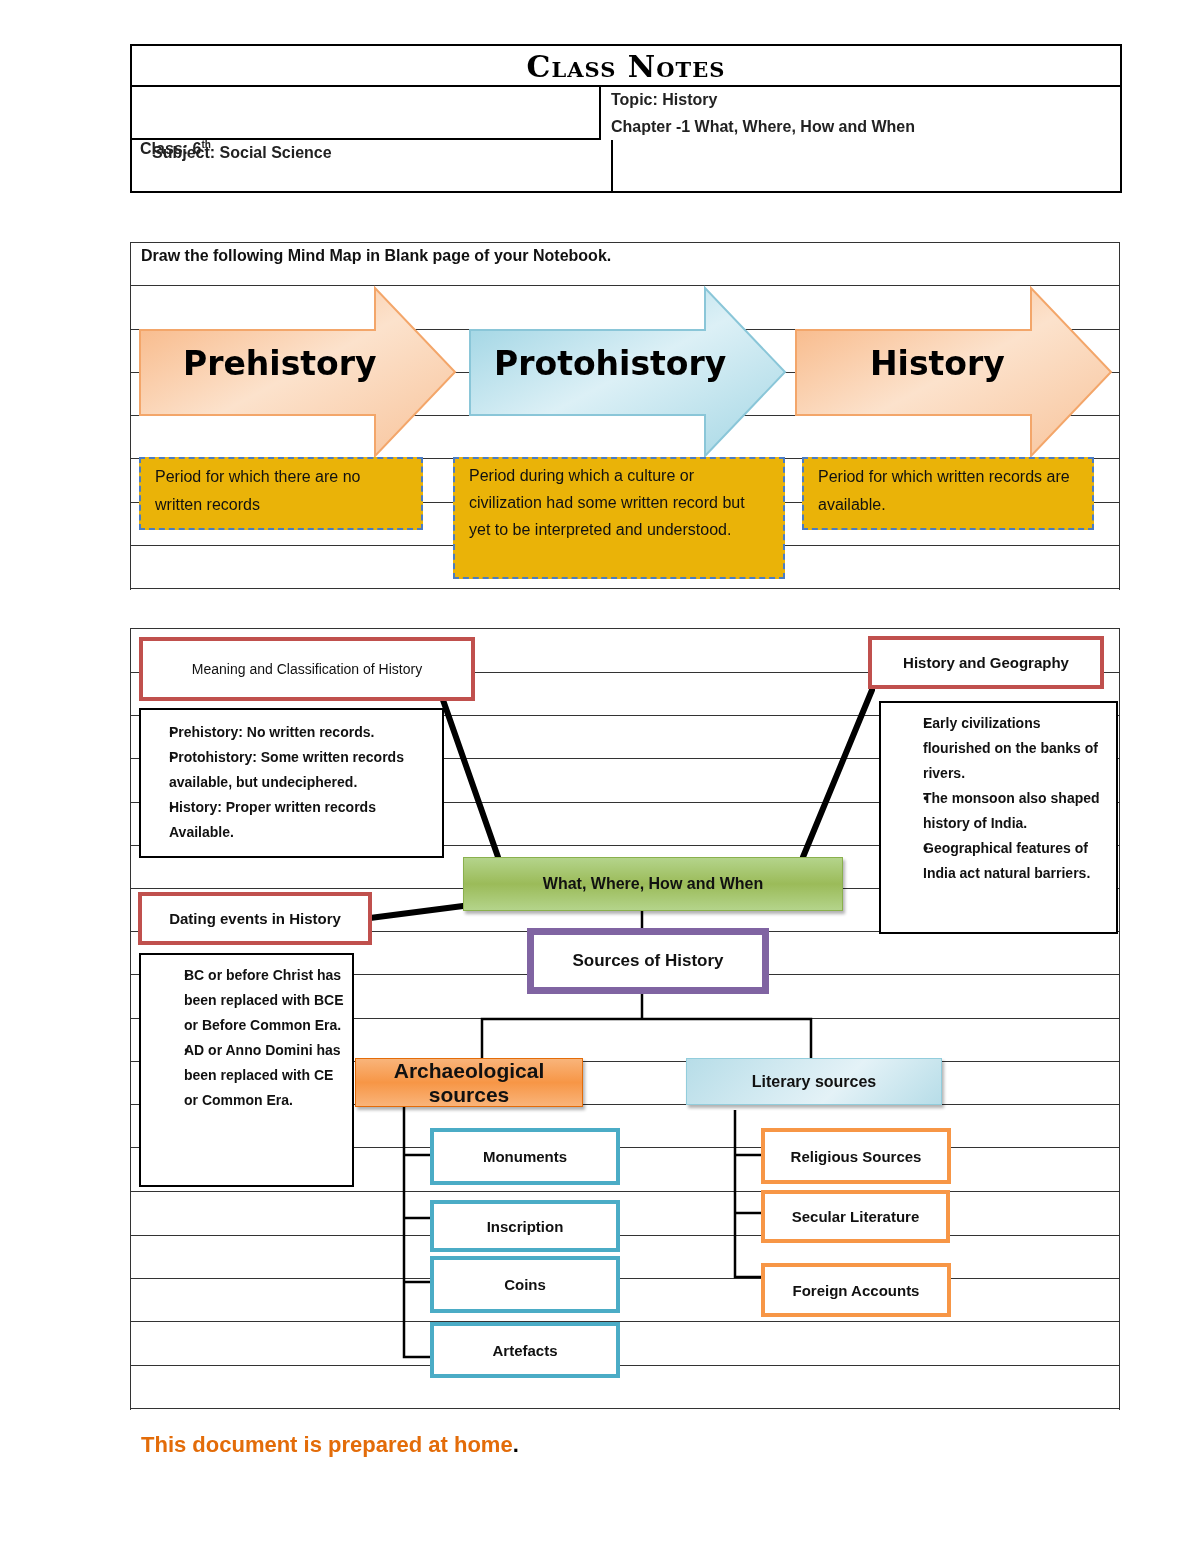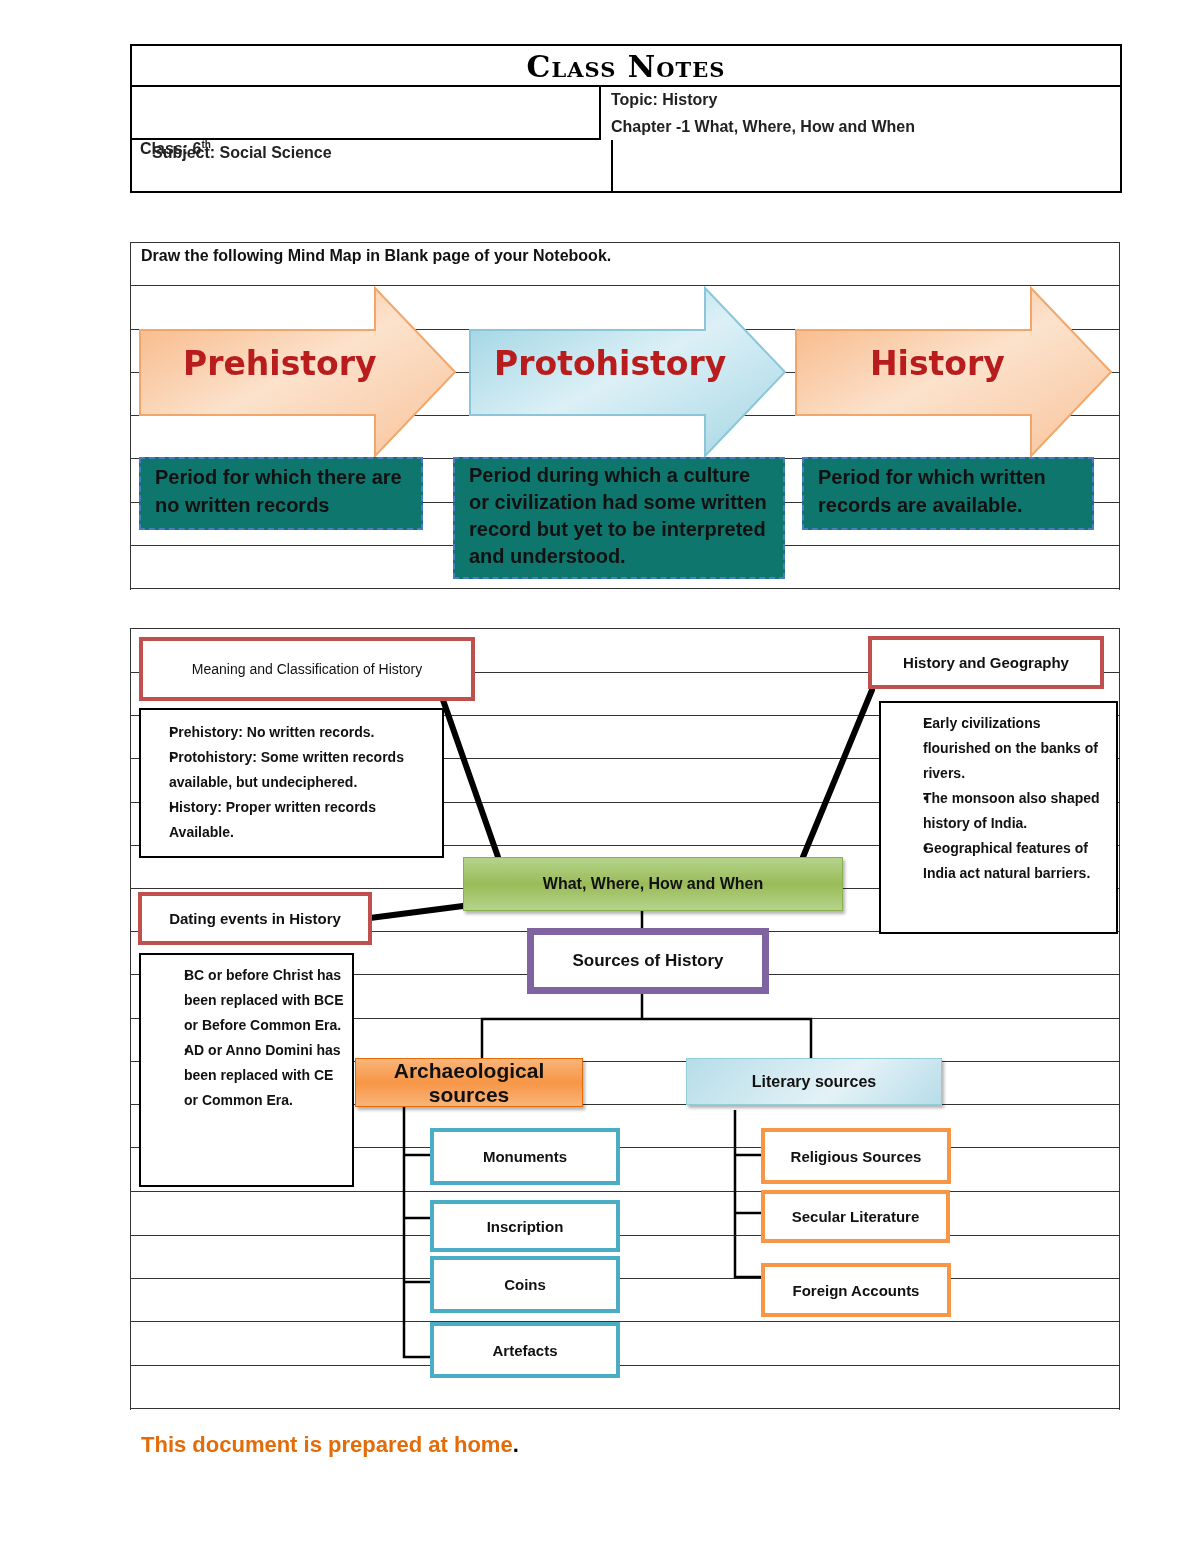--- a/index.html
+++ b/index.html
@@ -13,23 +13,23 @@
   .hdr-right { left:469px; top:41px; width:519px; height:104px; }
   .hdr-text { font-size:16px; font-weight:bold; color:#222; }
   sup { font-size:10px; }
 
   
   .section { border-left:1.5px solid #333; border-right:1.5px solid #333; }
   .rule { position:absolute; left:0; right:0; height:0; border-top:1.5px solid #333; }
 
   .instr { left:141px; top:247px; font-size:16px; font-weight:bold; color:#111; }
 
-  .arrow-label { font-family:"DejaVu Sans", sans-serif; font-weight:bold; font-size:33px; color:#b91c1c; }
-
-  .dash-box { border:2.5px dashed #4a7cc4; background:#0f766e; font-size:20px; font-weight:bold; color:#111; line-height:28px; padding:4px 14px; }
+  .arrow-label { font-family:"DejaVu Sans", sans-serif; font-weight:bold; font-size:33px; color:#000000; }
+
+  .dash-box { border:2.5px dashed #4a7cc4; background:#eab308; font-size:16px; font-weight:normal; color:#111; line-height:28px; padding:4px 14px; }
 
   .node { background:#fff; display:flex; align-items:center; justify-content:center; text-align:center; font-weight:bold; color:#111; font-size:15px; }
   .red { border:4px solid #c0504d; }
   .blackbox { border:2.5px solid #000; background:#fff; font-size:14px; font-weight:bold; color:#111; }
   .teal { border:4px solid #4bacc6; }
   .orange-b { border:4px solid #f79646; }
   .purple { border:7px solid #8064a2; }
   .green-node { background:linear-gradient(#b4d48b,#9bbb59 50%,#b4d48b); border:1.5px solid #8ab04d; box-shadow:2px 3px 3px rgba(0,0,0,0.3); }
   .orange-node { background:linear-gradient(#f9b47a,#f79646 50%,#f9b47a); border:1.5px solid #e36c09; box-shadow:2px 3px 3px rgba(0,0,0,0.3); }
   .blue-node { background:linear-gradient(135deg,#b7dde8,#e4f2f7 60%,#b7dde8); border:1.5px solid #92cddc; box-shadow:2px 3px 3px rgba(0,0,0,0.3); }

